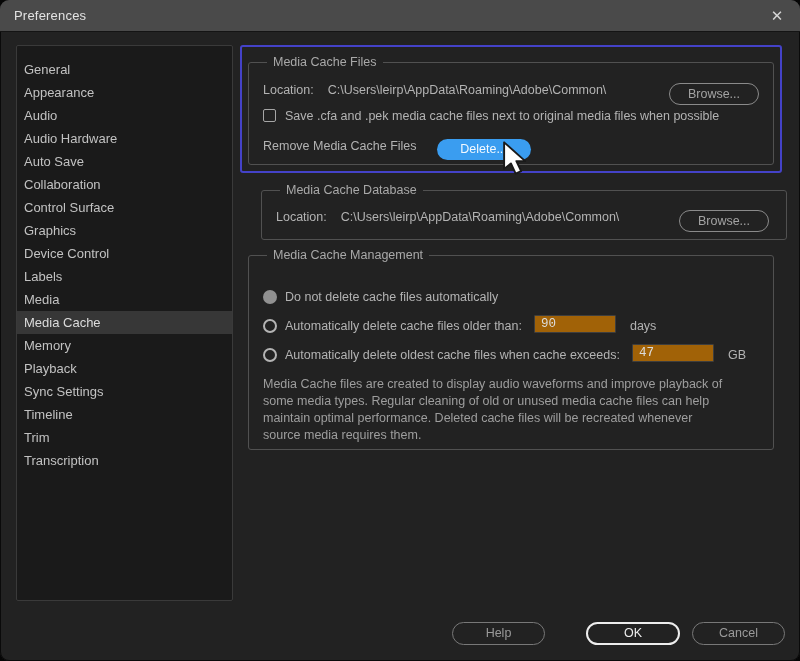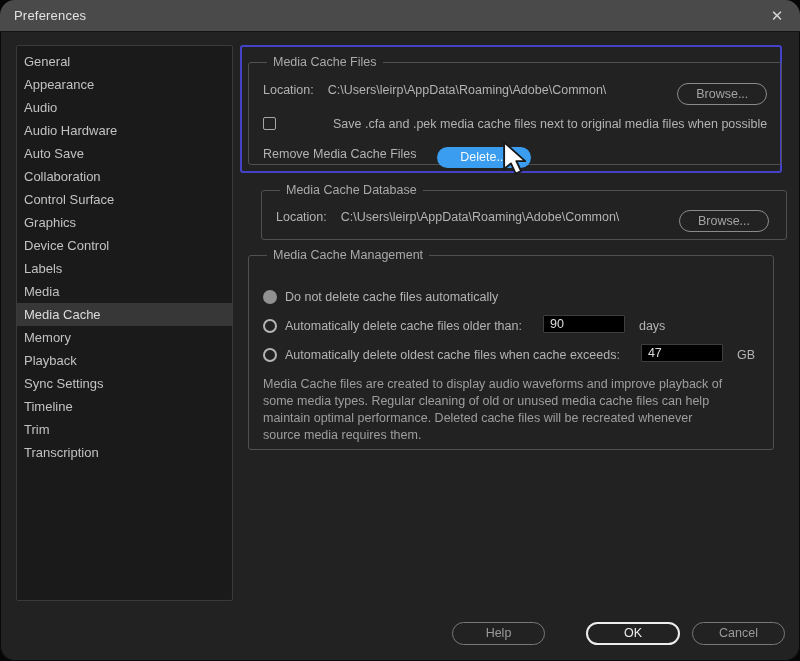--- a/index.html
+++ b/index.html
@@ -1,37 +1,37 @@
 <!DOCTYPE html>
 <html><head>
 <meta charset="utf-8">
 <style>
   * { box-sizing: border-box; margin: 0; padding: 0; }
   html,body { width: 800px; height: 661px; background: #060606; font-family: "Liberation Sans", sans-serif; }
   .window {
     position: relative; width: 800px; height: 661px;
-    background: #222222; border-radius: 15px; overflow: hidden;
+    background: #222222; border-radius: 9px; overflow: hidden;
     box-shadow: 0 0 0 1px #0a0a0a inset;
   }
   
   .titlebar {
     position: absolute; left: 0; top: 0; width: 800px; height: 32px;
     background: #4a4a4a; border-bottom: 1px solid #141414;
     display: flex; align-items: center;
   }
   .titlebar .title { margin-left: 14px; font-size: 13px; color: #e2e2e2; letter-spacing: .2px; }
   .titlebar .close {
     position: absolute; right: 10px; top: 4px; width: 26px; height: 24px;
     color: #d6d6d6; font-size: 15px; text-align: center; line-height: 24px; cursor: default;
   }
   
   .sidebar {
     position: absolute; left: 16px; top: 45px; width: 217px; height: 556px;
     background: #1a1a1a; border: 1px solid #3a3a3a; border-radius: 2px;
-    padding-top: 4px; overflow: hidden;
+    padding-top: 12px; overflow: hidden;
   }
   .side-item {
     height: 23px; line-height: 23px; padding-left: 7px;
     font-size: 13px; color: #c2c2c2; white-space: nowrap; cursor: default;
   }
   .side-item.selected { background: #373737; color: #dcdcdc; }
   
   fieldset.group {
     border: 1px solid #515151; border-radius: 3px; color: #b3b3b3;
   }
@@ -50,21 +50,21 @@
   fieldset.mgmt {
     position: absolute; left: 248px; top: 248px; width: 526px; height: 202px;
     padding: 20px 14px 0 14px;
   }
   
   .row { display: flex; align-items: flex-start; font-size: 12.5px; color: #b3b3b3; }
   .row .lbl { white-space: nowrap; }
   .loc-row { height: 24px; margin-top: 12px; }
   .loc-row .path { margin-left: 14px; }
   .spacer { flex: 1; }
-  .chk-row { height: 24px; margin-top: 10px; cursor: default; gap: 48px; }
+  .chk-row { height: 24px; margin-top: 2px; cursor: default; }
   .checkbox {
     width: 13px; height: 13px; border: 1.5px solid #a6a6a6; border-radius: 2px;
     background: transparent; margin-right: 9px; flex: none;
   }
   .rm-row { height: 24px; margin-top: 6px; }
   
   .pill {
     height: 22px; min-width: 90px; padding: 0 16px;
     border: 1px solid #8a8a8a; border-radius: 12px; background: transparent;
     color: #a3a3a3; font-size: 12.5px; font-family: "Liberation Sans", sans-serif;
@@ -75,23 +75,23 @@
     border: none; border-radius: 11px; background: #3a9df0;
     color: #f2f9ff; font-size: 12.5px; font-family: "Liberation Sans", sans-serif;
     line-height: 21px; text-align: center; cursor: default;
   }
   
   .opt-row { height: 22px; margin-bottom: 7px; display: flex; align-items: flex-end; font-size: 12.5px; color: #b3b3b3; }
   .radio { width: 14px; height: 14px; border-radius: 50%; margin-right: 8px; flex: none; }
   .radio.filled { background: #919191; }
   .radio.empty { border: 2px solid #b4b4b4; background: transparent; }
   .opt-row input.num {
-    width: 82px; height: 18px; margin-left: 21px; padding: 0 6px;
-    background: #000000; border: 1px solid #3e3e3e; border-radius: 1px;
-    color: #dcdcdc; font-size: 12.5px; font-family: Liberation Sans, sans-serif;
+    width: 82px; height: 18px; margin-left: 12px; padding: 0 6px;
+    background: #a16207; border: 1px solid #3e3e3e; border-radius: 1px;
+    color: #dcdcdc; font-size: 12.5px; font-family: Liberation Mono, monospace;
   }
   .opt-row .unit { margin-left: 14px; }
   .desc {
     margin-top: 14px; width: 468px; font-size: 12.5px; line-height: 17px; color: #9e9e9e;
   }
   
   .footer-btn { position: absolute; top: 622px; height: 23px; border-radius: 12px; background: transparent;
     font-size: 12.5px; font-family: "Liberation Sans", sans-serif; text-align: center; cursor: default; }
   .btn-help   { left: 452px; width: 93px; border: 1px solid #787878; color: #9a9a9a; line-height: 21px; }
   .btn-ok     { left: 586px; width: 94px; border: 2px solid #ededed; color: #ededed; line-height: 19px; }

